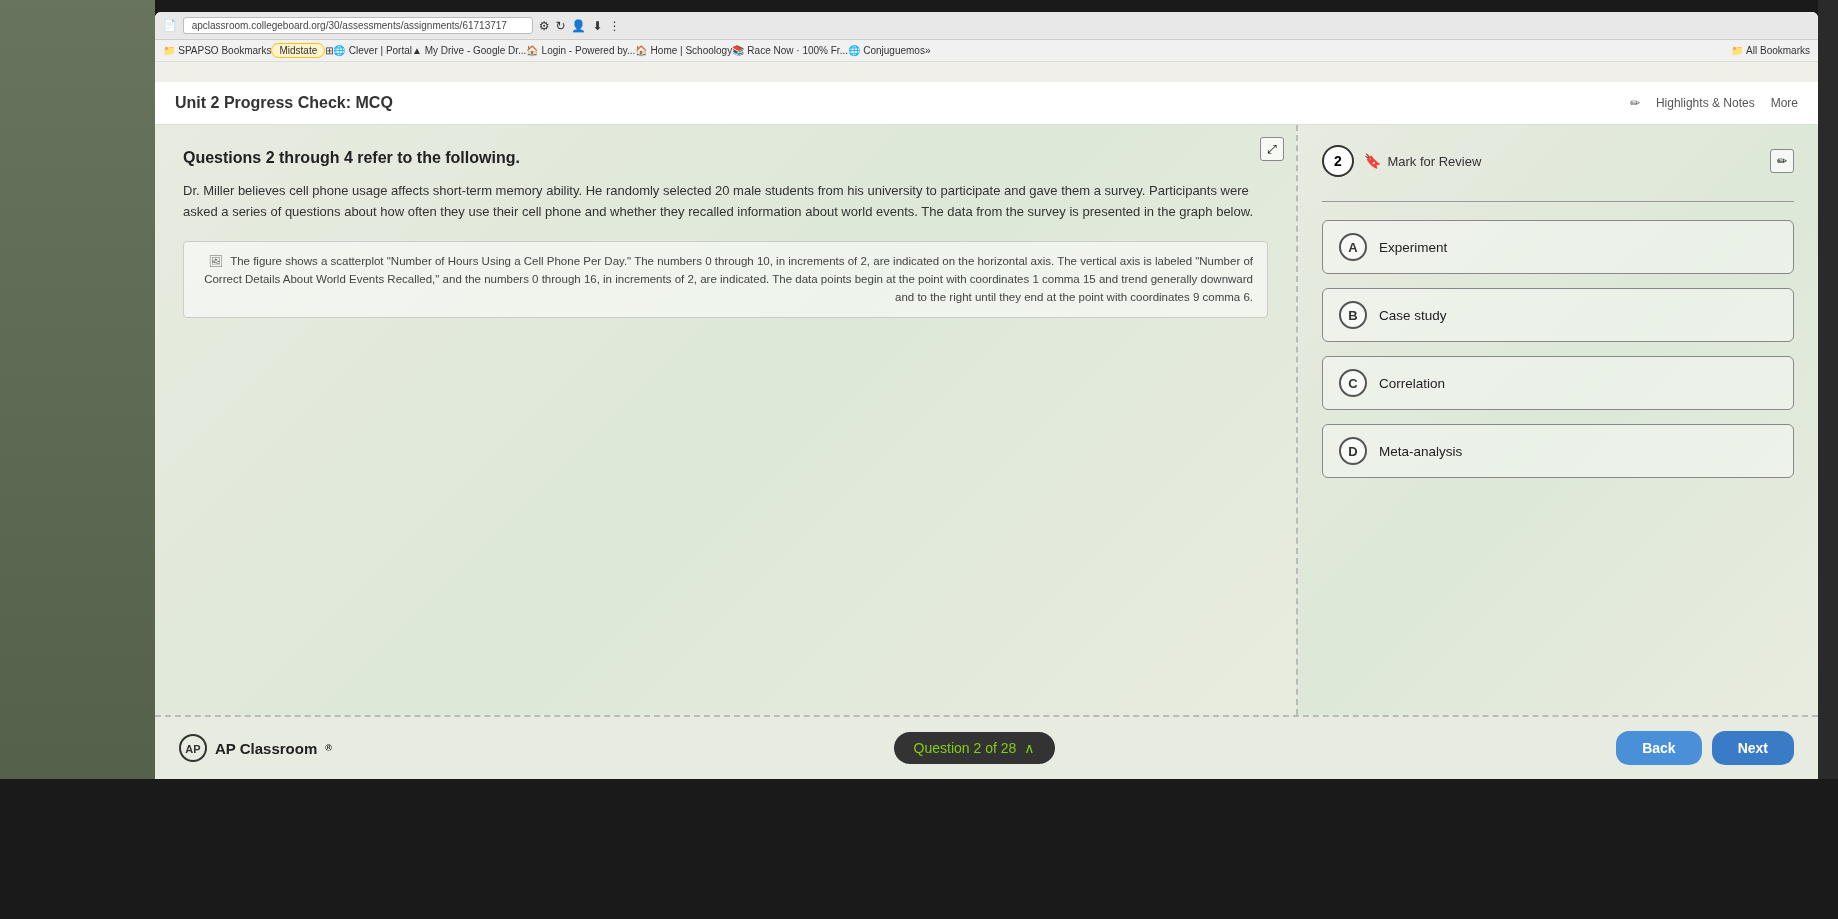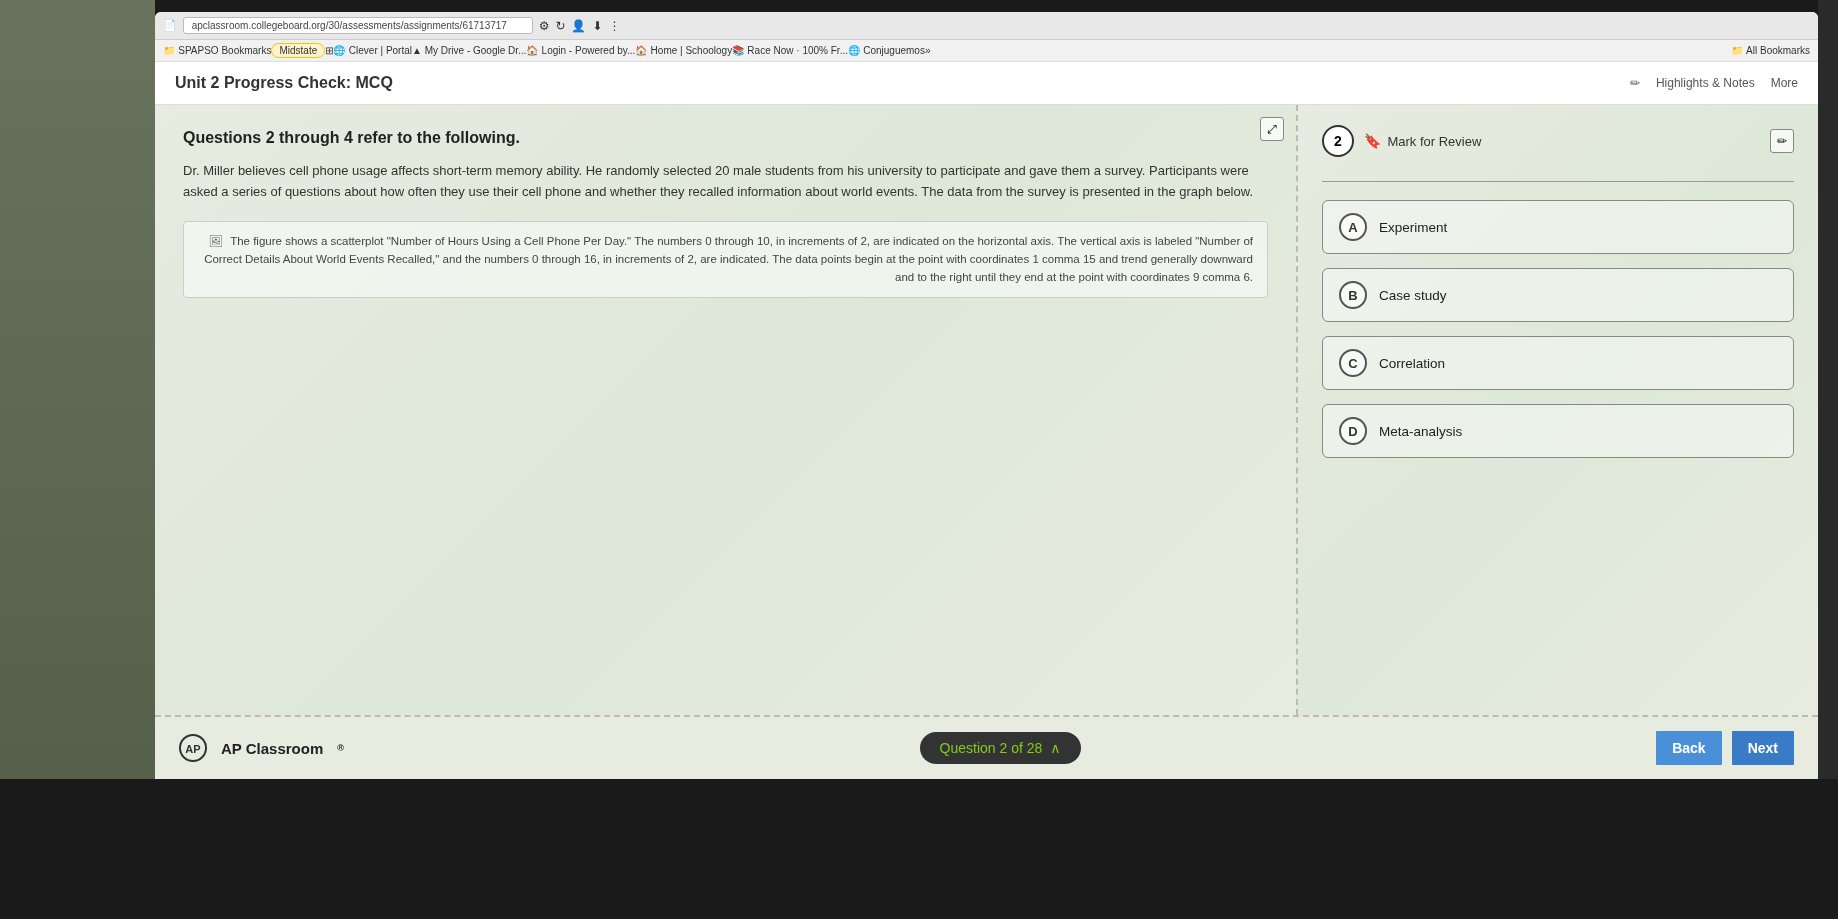--- a/index.html
+++ b/index.html
@@ -92,20 +92,21 @@
     }
 
     
     .top-bar {
       background: #fff;
       padding: 12px 20px;
       border-bottom: 1px solid #ddd;
       display: flex;
       align-items: center;
       justify-content: space-between;
+      margin-top: 20px;
     }
     .top-bar-title {
       font-size: 16px;
       font-weight: bold;
       color: #333;
     }
     .top-bar-right {
       display: flex;
       align-items: center;
       gap: 16px;
@@ -287,21 +288,21 @@
       background: #e8ebe0;
       border-top: 2px dashed #bbb;
       padding: 14px 24px;
       display: flex;
       align-items: center;
       justify-content: space-between;
     }
     .ap-classroom-logo {
       display: flex;
       align-items: center;
-      gap: 14px;
+      gap: 8px;
       font-size: 15px;
       color: #222;
       font-weight: bold;
     }
     .ap-logo-icon {
       width: 28px;
       height: 28px;
       color: #333;
     }
     .question-nav-pill {
@@ -313,22 +314,22 @@
       display: flex;
       align-items: center;
       gap: 8px;
       cursor: pointer;
     }
     .nav-buttons {
       display: flex;
       gap: 10px;
     }
     .nav-btn {
-      padding: 9px 16px;
-      border-radius: 1px;
+      padding: 9px 26px;
+      border-radius: 13px;
       font-size: 14px;
       font-weight: bold;
       cursor: pointer;
       border: none;
     }
     .nav-btn-back {
       background: #4a90d9;
       color: #fff;
     }
     .nav-btn-next {

